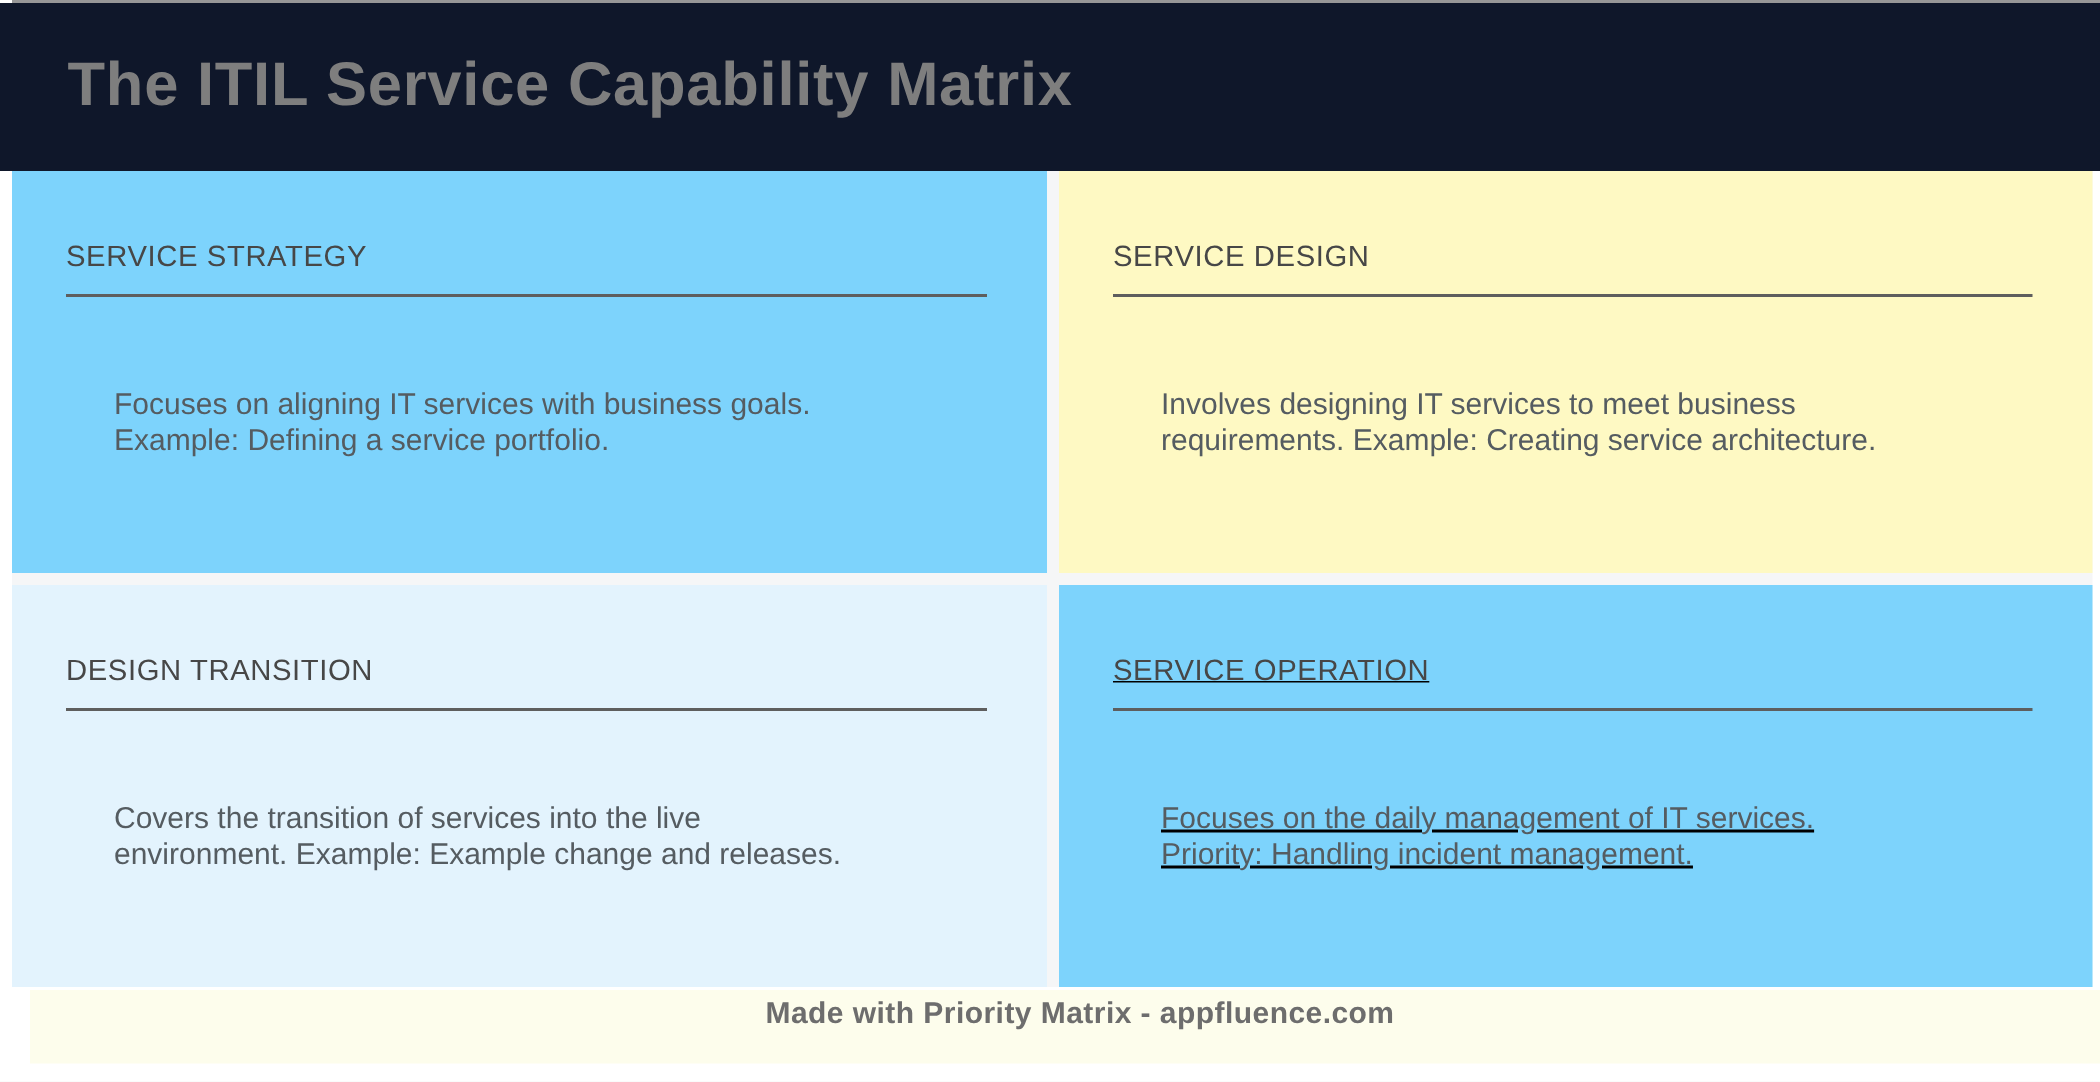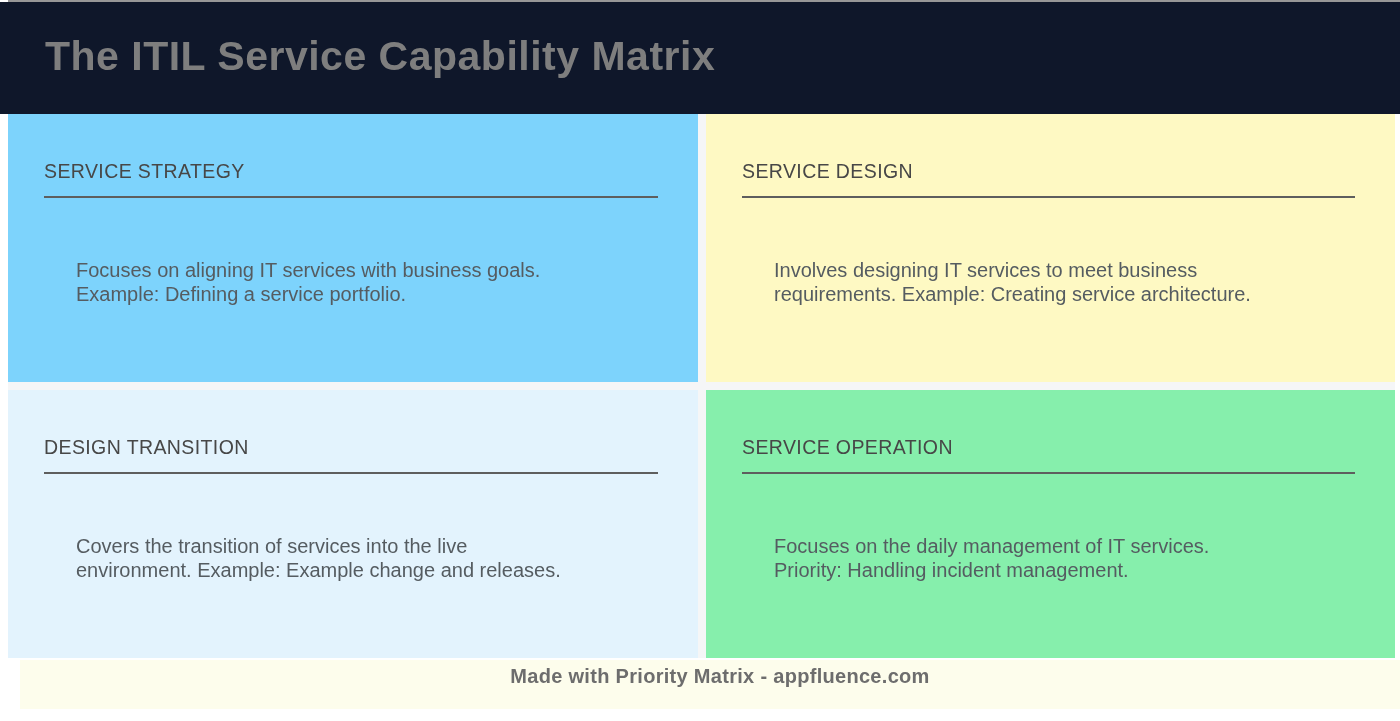--- a/index.html
+++ b/index.html
@@ -104,21 +104,21 @@
   <section class="quadrant" style="background: #fef9c3;">
     <h2 class="q-title">SERVICE DESIGN</h2>
     <p class="q-desc">Involves designing IT services to meet business requirements. Example: Creating service architecture.</p>
   </section>
 
   <section class="quadrant" style="background: rgb(227, 243, 253);">
     <h2 class="q-title">DESIGN TRANSITION</h2>
     <p class="q-desc">Covers the transition of services into the live environment. Example: Example change and releases.</p>
   </section>
 
-  <section class="quadrant" style="background: #86efac;">
+  <section class="quadrant" style="background: #7dd3fc; text-decoration: underline;">
     <h2 class="q-title">SERVICE OPERATION</h2>
     <p class="q-desc">Focuses on the daily management of IT services. Priority: Handling incident management.</p>
   </section>
 
 </main>
 
 <footer class="footer" style="background: rgb(253, 253, 236);">
   <div class="footer-text">Made with Priority Matrix - appfluence.com</div>
 </footer>
 

